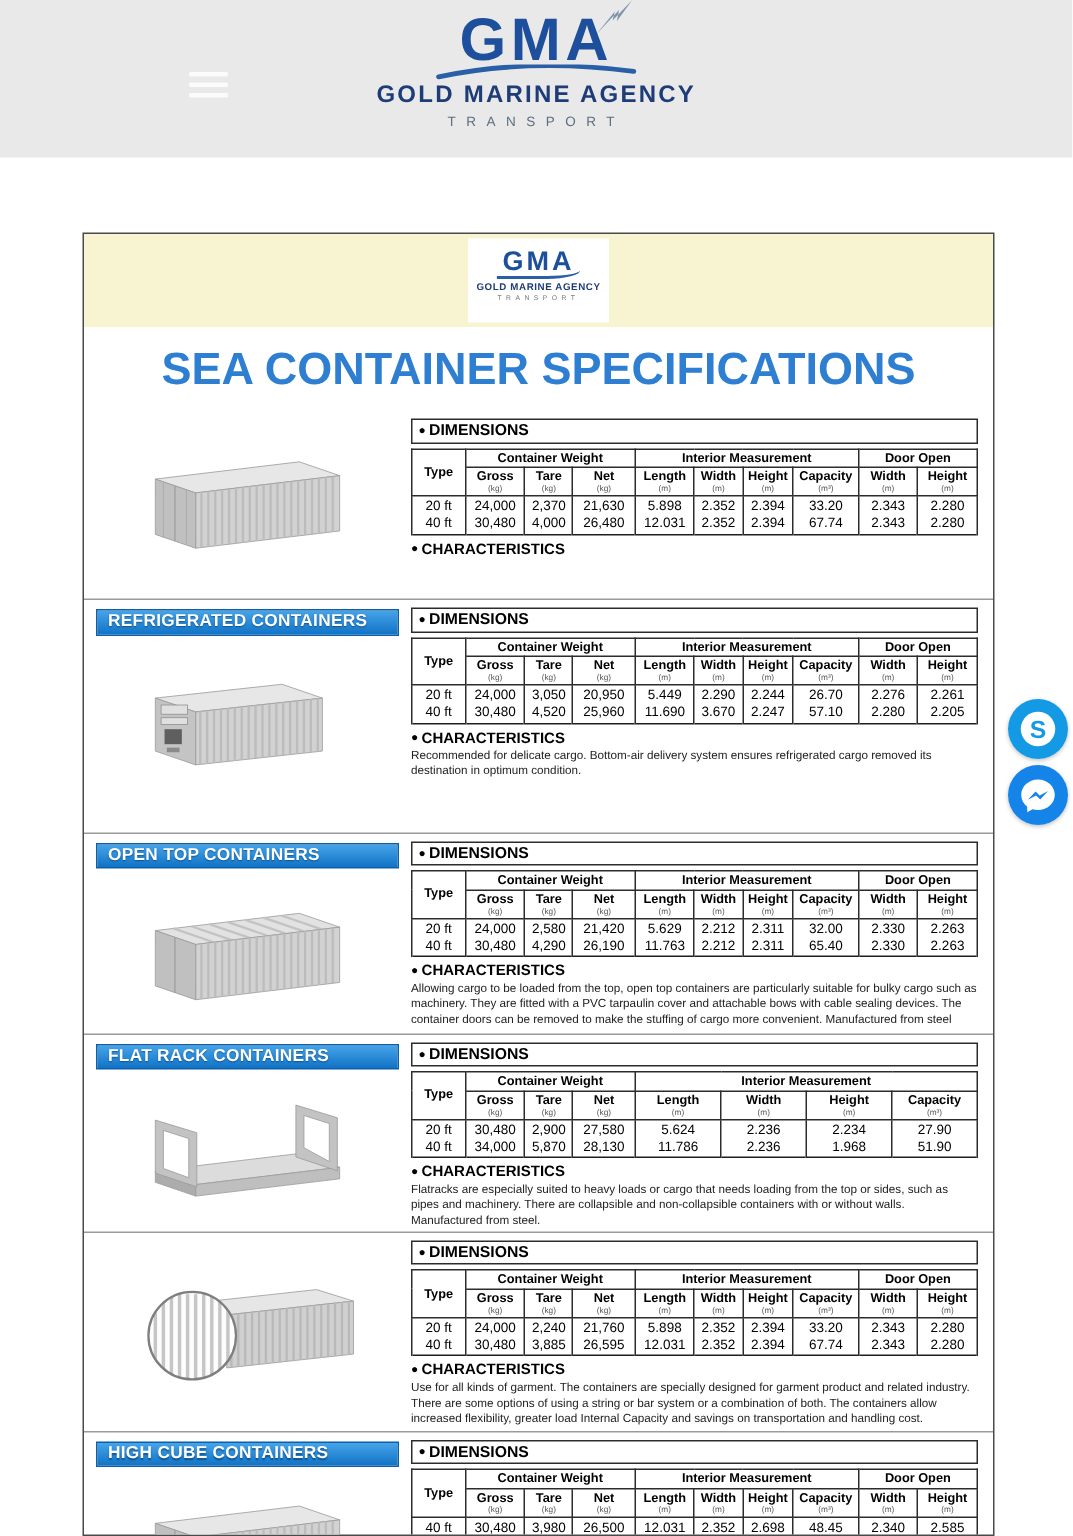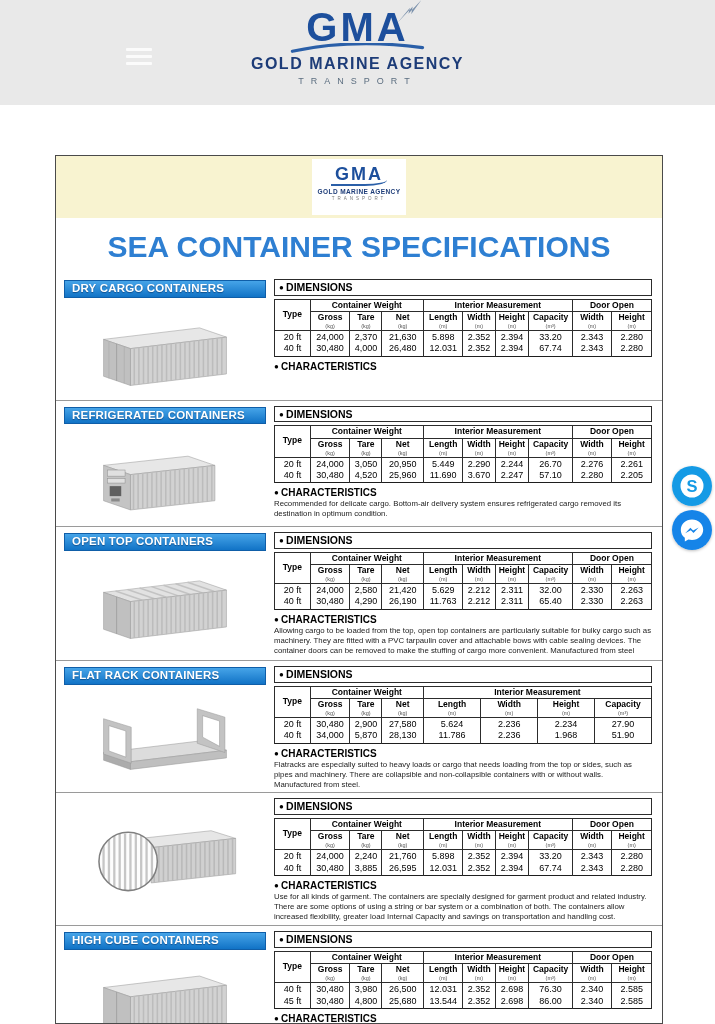--- a/index.html
+++ b/index.html
@@ -28,21 +28,21 @@
             border-bottom:2px solid #2a5fa8; display:inline-block; padding:0 4px 1px; border-radius:0 0 40%/6px 6px; }
   .dl-name { font-size:6.5px; font-weight:bold; color:#1d3c78; letter-spacing:.4px; margin-top:2px; }
   .dl-sub { font-size:4.5px; color:#777; letter-spacing:3px; margin-top:1px; }
   .doc-title { text-align:center; font-weight:bold; font-size:30px; color:#2e7fd2;
                padding:14px 0 12px; line-height:1; letter-spacing:0; }
   
   .section { display:flex; padding:5px 8px 2px 6px; }
   #sections .section + .section { border-top:1px solid #9a9a9a; }
   #sections .section:nth-of-type(1){ min-height:125px; }
   #sections .section:nth-of-type(2){ min-height:126px; }
-  #sections .section:nth-of-type(3){ min-height:134px; }
+  #sections .section:nth-of-type(3){ min-height:134px;margin-top:29px; }
   #sections .section:nth-of-type(4){ min-height:129px; }
   #sections .section:nth-of-type(5){ min-height:133px; }
   .sec-left { width:212px; flex:none; padding:1px 8px 0 2px; }
   .sec-bar { background:linear-gradient(180deg,#46a4e8,#1173c6); border:1px solid #0f5ea8;
              color:#fff; font-weight:bold; font-size:11.5px; line-height:1; padding:2px 0 2px 7px;
              letter-spacing:.2px; text-shadow:0 1px 1px rgba(0,40,90,.55); margin-bottom:2px; }
   .sec-img { height:98px; display:flex; align-items:center; justify-content:center; }
   .sec-img svg { width:196px; height:96px; }
   .sec-right { flex:1; padding-right:2px; }
   .dim-box { border:1px solid #2c2c2c; font-weight:bold; font-size:10.5px; line-height:1;
@@ -91,21 +91,20 @@
     <div class="doc-logo">
       <div class="dl-gma">GMA</div>
       <div class="dl-name">GOLD MARINE AGENCY</div>
       <div class="dl-sub">TRANSPORT</div>
     </div>
   </div>
   <div class="doc-title">SEA CONTAINER SPECIFICATIONS</div>
   <div id="sections">
   <section class="section">
     <div class="sec-left">
-      <div class="sec-bar">DRY CARGO CONTAINERS</div>
       <div class="sec-img">
             <svg viewBox="0 0 200 125">
     <polygon points="55,62 180,47 145,35 20,50" fill="#e7e7e7" stroke="#9a9a9a" stroke-width="0.7"></polygon>
     <polygon points="55,110 180,95 180,47 55,62" fill="#d2d2d2" stroke="#9a9a9a" stroke-width="0.7"></polygon>
     <g stroke="#bcbcbc" stroke-width="2">
                 <line x1="60" y1="61.4" x2="60" y2="109.4"></line>
                 <line x1="66" y1="60.7" x2="66" y2="108.7"></line>
                 <line x1="72" y1="60.0" x2="72" y2="108.0"></line>
                 <line x1="78" y1="59.2" x2="78" y2="107.2"></line>
                 <line x1="84" y1="58.5" x2="84" y2="106.5"></line>
@@ -663,21 +662,21 @@
             </thead>
         <tbody>
               <tr>
                 <td>40 ft</td>
                 <td>30,480</td>
                 <td>3,980</td>
                 <td>26,500</td>
                 <td>12.031</td>
                 <td>2.352</td>
                 <td>2.698</td>
-                <td>76.30</td>
+                <td>48.45</td>
                 <td>2.340</td>
                 <td>2.585</td>
               </tr>
               <tr>
                 <td>45 ft</td>
                 <td>30,480</td>
                 <td>4,800</td>
                 <td>25,680</td>
                 <td>13.544</td>
                 <td>2.352</td>

